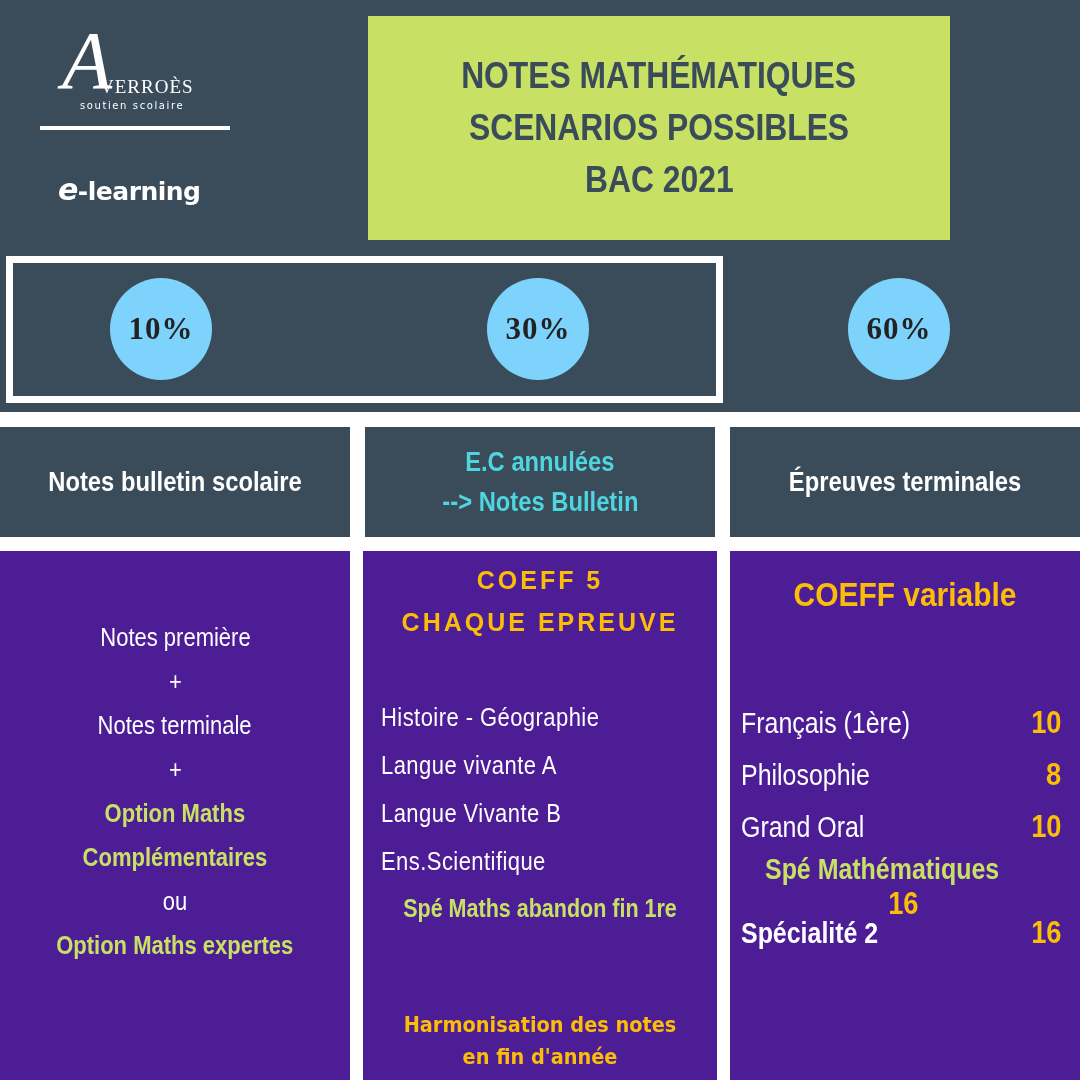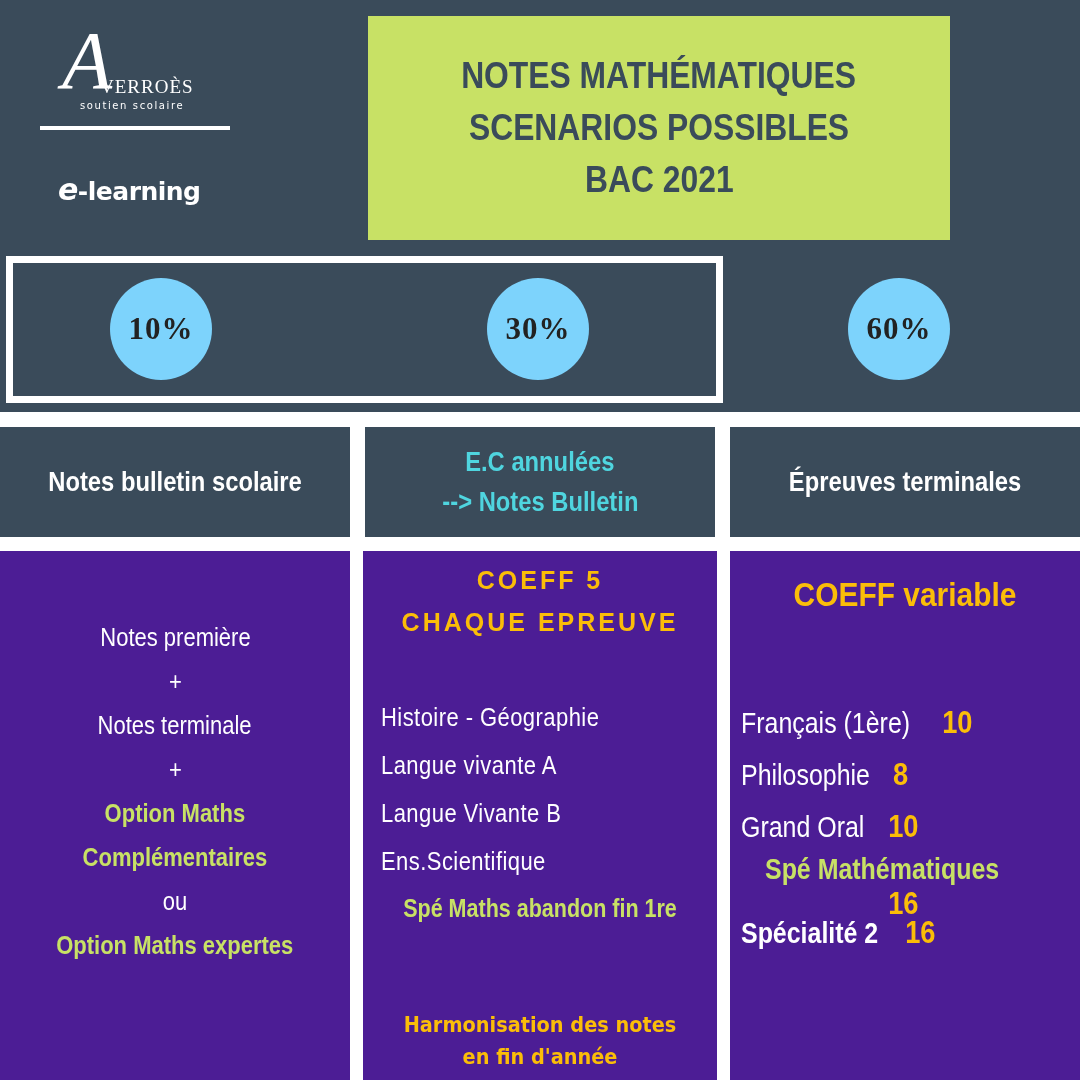--- a/index.html
+++ b/index.html
@@ -85,21 +85,21 @@
     .mid-list .item { font-size: 25px; line-height: 48px; transform: scaleX(0.88); transform-origin: left center; white-space: nowrap; letter-spacing: 0.5px; }
     .mid-green { position: absolute; left: 0; width: 354px; top: 343px; text-align: center; color: #c8e165; font-weight: bold; font-size: 25px; transform: scaleX(0.86); white-space: nowrap; }
     .eps-row { position: absolute; left: 20px; top: 400px; width: 330px; height: 40px; display: flex; align-items: center; }
     .eps-label { font-size: 24px; transform: scaleX(0.85); transform-origin: left center; }
     .dots { margin-left: 42px; display: flex; gap: 12px; }
     .dot { width: 12px; height: 12px; border-radius: 50%; background: #fbbd08; }
     .en-tle { margin-left: 14px; color: #fbbd08; font-weight: bold; font-size: 28px; font-family: "DejaVu Sans", sans-serif; }
     .harmon { position: absolute; left: 0; width: 354px; top: 458px; text-align: center; color: #fbbd08; font-weight: bold; font-size: 21px; line-height: 32px; font-family: "DejaVu Sans", sans-serif; transform: scaleX(0.92); }
 
     .right-head { position: absolute; left: 0; width: 350px; top: 24px; text-align: center; color: #fbbd08; font-weight: bold; font-size: 34px; transform: scaleX(0.88); white-space: nowrap; }
-    .coeff-row { position: absolute; left: 11px; width: 320px; height: 52px; display: flex; align-items: center; }
+    .coeff-row { position: absolute; left: 11px; width: 320px; height: 52px; display: flex; align-items: center; justify-content: space-between; }
     .coeff-name { font-size: 29px; transform: scaleX(0.86); transform-origin: left center; white-space: nowrap; }
     .coeff-name.bold { font-weight: bold; }
     .coeff-name.green { color: #c8e165; font-weight: bold; }
     .coeff-val { color: #fbbd08; font-weight: bold; font-size: 31px; transform: scaleX(0.88); transform-origin: right center; }
   </style>
 </head>
 <body>
 
 <div class="abs logo">
   <span class="logo-a">A</span>

